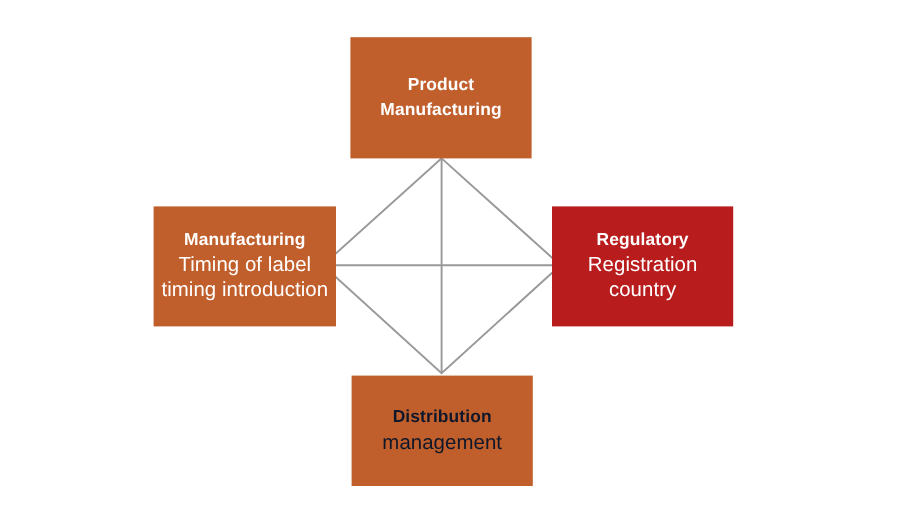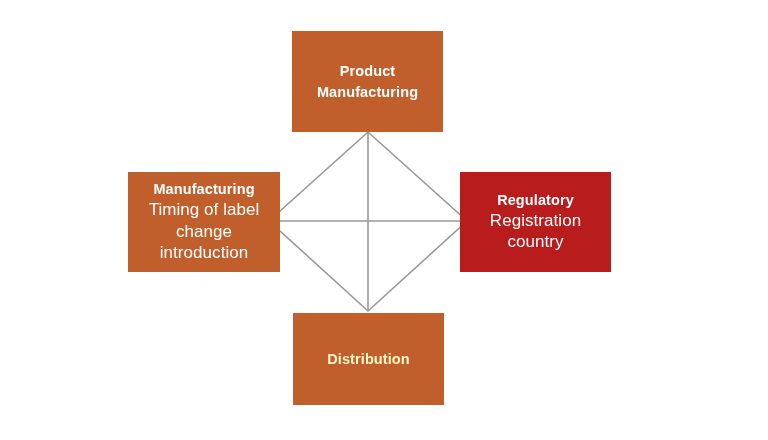--- a/index.html
+++ b/index.html
@@ -100,30 +100,31 @@
     <div class="node-title">
       <div>Product</div>
       <div>Manufacturing</div>
     </div>
   </div>
 
   <div class="node-box" id="node-left" style="background: rgb(192, 95, 44); color: rgb(255, 255, 255);">
     <div class="node-title">Manufacturing</div>
     <div class="node-subtitle">
       <div>Timing of label</div>
-      <div>change introduction</div>
+      <div>timing introduction</div>
     </div>
   </div>
 
   <div class="node-box" id="node-right" style="background: #b91c1c; color: rgb(255, 255, 255);">
     <div class="node-title">Regulatory</div>
     <div class="node-subtitle">
       <div>Registration country</div>
     </div>
   </div>
 
-  <div class="node-box" id="node-bottom" style="background: rgb(192, 95, 44); color: #fef9c3;">
+  <div class="node-box" id="node-bottom" style="background: rgb(192, 95, 44); color: #0f172a;">
     <div class="node-title">Distribution</div>
     <div class="node-subtitle">
+      <div>management</div>
     </div>
   </div>
 
 </div>
 
 </body></html>

